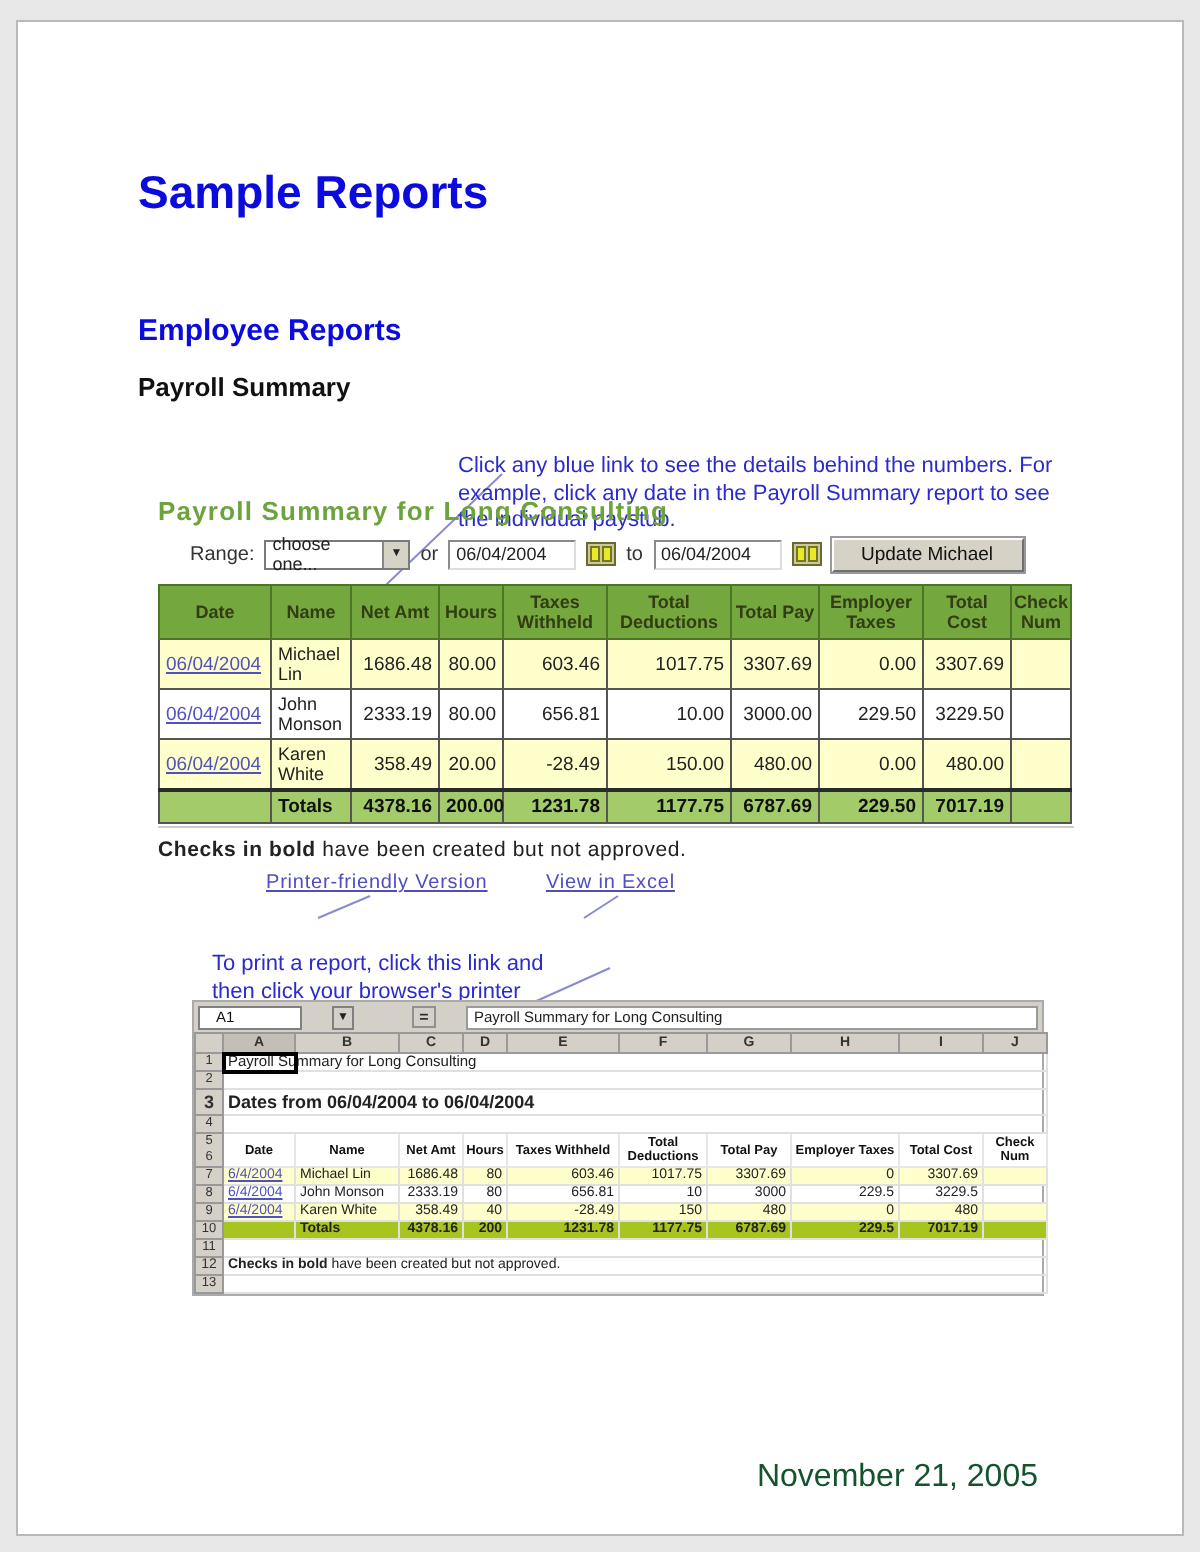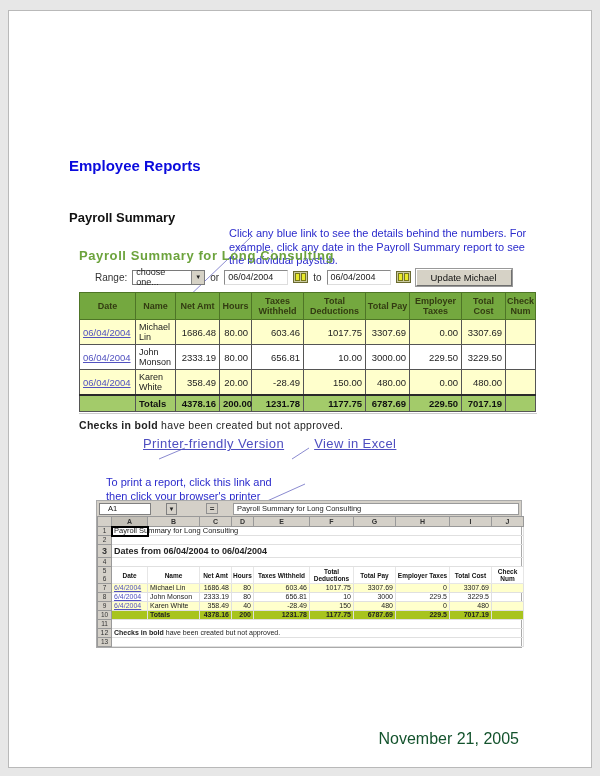--- a/index.html
+++ b/index.html
@@ -6,21 +6,21 @@
   html,body { width:600px; height:776px; }
   body { background:#e7e7e7; font-family:"Liberation Sans", sans-serif; position:relative; }
   .page { position:absolute; left:8px; top:10px; width:584px; height:758px;
           background:#ffffff; border:1px solid #b9b9b9; overflow:hidden; }
   .abs { position:absolute; }
 
   
   .h1 { left:60px; top:72px; font-size:23px; font-weight:bold; color:#0b0bdd; }
   .intro { left:60px; top:110px; width:480px; font-size:11.5px; line-height:14px; color:#1c1c1c; }
   .h2 { left:60px; top:146px; font-size:15px; font-weight:bold; color:#0b0bdd; }
-  .h3 { left:60px; top:175px; font-size:13px; font-weight:bold; color:#111;margin-top:24px; }
+  .h3 { left:60px; top:175px; font-size:13px; font-weight:bold; color:#111; }
 
   .ann { color:#2b2bcc; font-size:11px; line-height:13.5px;margin-top:22px; }
   .ann1 { left:220px; top:194px; width:310px; }
   .ann2 { left:97px; top:443px; width:178px; }
   .ann3 { left:280px; top:443px; width:155px; }
 
   svg.leaders { position:absolute; left:0; top:0; pointer-events:none; }
 
   
   .rpt-title { left:70px; top:237px; font-size:13px; font-weight:bold; color:#6CA33C; letter-spacing:0.6px; }
@@ -49,21 +49,21 @@
   .rt td.col-name { font-size:9px; line-height:10px; }
   .rt td.col-net,.rt td.col-hours,.rt td.col-taxes,.rt td.col-deductions,
   .rt td.col-pay,.rt td.col-employer,.rt td.col-cost { text-align:right; }
   .cell-link { color:#5151c0; text-decoration:underline; cursor:pointer; }
   .rt .totals td { background:#A3CB6A; font-weight:bold; color:#101010;
                    border-top:2px solid #2a2a2a; text-align:right; height:15px; font-size:9.5px; }
   .rt .totals td.t-label { text-align:left; }
 
   .rule { left:70px; top:402px; width:458px; height:1px; background:#cccccc; }
   .checks { left:70px; top:408px; font-size:10.5px; color:#222; letter-spacing:0.3px; }
-  .links-row { left:86px; top:425px; font-size:13px; letter-spacing:0.4px;padding-left:48px; }
+  .links-row { left:76px; top:425px; font-size:10px; letter-spacing:0.4px;padding-left:48px; }
   .links-row a { color:#4e4ec0; text-decoration:underline; cursor:pointer; }
   .links-row .gap { display:inline-block; width:26px; }
 
   
   .xl { left:87px; top:489px; width:426px; background:#fff; border:1px solid #aaa; }
   .xl-toolbar { height:15px; background:#d4d0c8; display:flex; align-items:center; gap:15px; padding:1px 2px; }
   .xl-namebox { width:52px; height:12px; background:#fff; border:1px solid #808080; font-size:7.5px;
                 color:#111; display:flex; align-items:center; padding-left:8px; }
   .xl-nb-btn { width:11px; height:12px; background:#d4d0c8; border:1px solid #808080; font-size:6px;
                display:flex; align-items:center; justify-content:center; color:#222; }
@@ -100,20 +100,21 @@
 
 <div class="page">
 
   <svg class="leaders" width="584" height="758">
     <line x1="242" y1="226" x2="151" y2="313" stroke="#8a8ad0" stroke-width="1"></line>
     <line x1="176" y1="437" x2="150" y2="448" stroke="#8a8ad0" stroke-width="1"></line>
     <line x1="300" y1="437" x2="283" y2="448" stroke="#8a8ad0" stroke-width="1"></line>
     <line x1="296" y1="473" x2="247" y2="495" stroke="#8a8ad0" stroke-width="1"></line>
   </svg>
 
+  <div class="abs h1">Sample Reports</div>
   <div class="abs h2">Employee Reports</div>
   <div class="abs h3">Payroll Summary</div>
 
   <div class="abs ann ann1">Click any blue link to see the details behind the numbers. For example, click any date in the Payroll Summary report to see the individual paystub.</div>
 
   <div class="abs rpt-title">Payroll Summary for Long Consulting</div>
 
   <div class="abs range-row">
     <span>Range:</span>
     <span class="selectbox">

